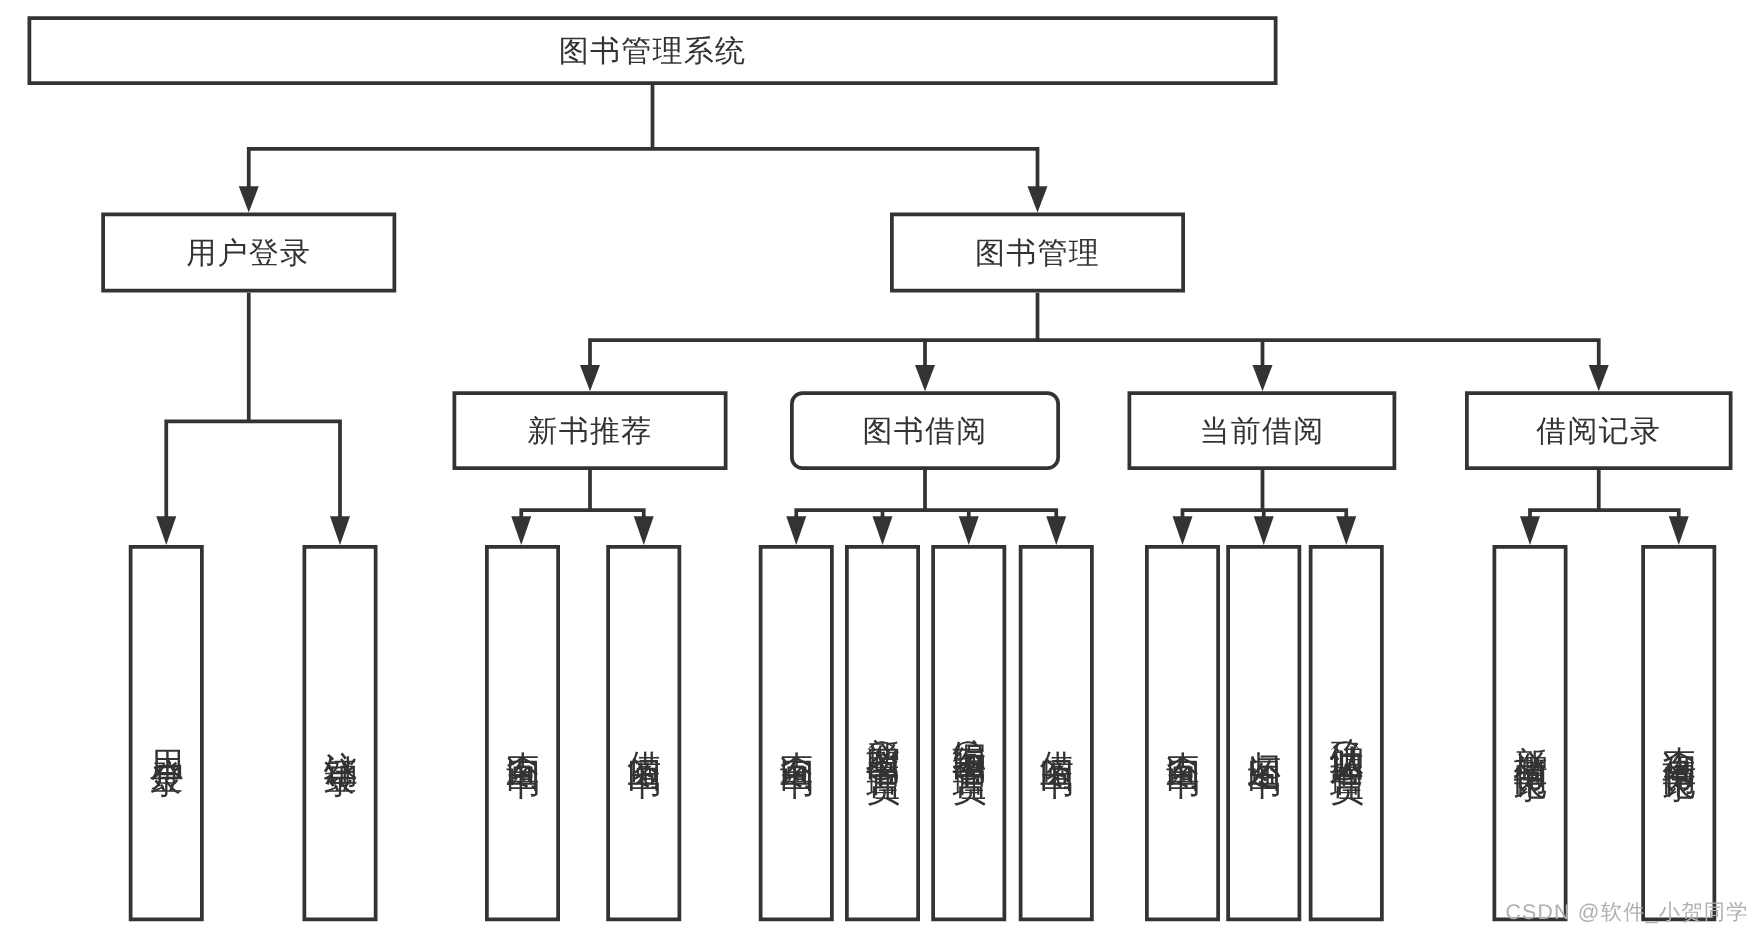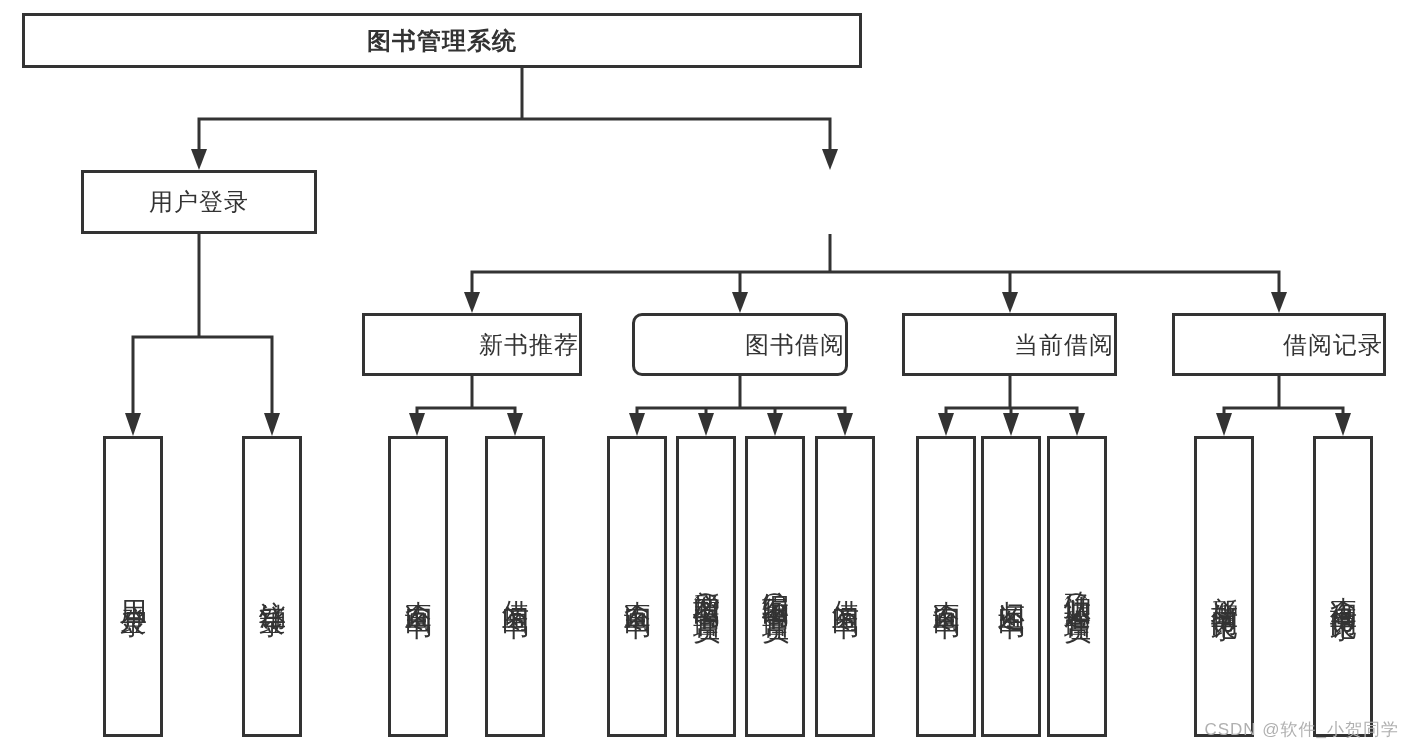--- a/index.html
+++ b/index.html
@@ -46,23 +46,23 @@
     align-items: center;
     justify-content: center;
     color: var(--text);
   }
   .h-label {
     font-size: 24px;
     letter-spacing: 1px;
     color: var(--text);
     white-space: nowrap;
   }
-  .root-box { left: 22px; top: 13px; width: 840px; height: 55px; font-weight: bold; }
+  .root-box { left: 22px; top: 13px; width: 1000px; height: 55px; }
   .l2-box   { top: 170px; height: 64px; }
-  .l3-box   { top: 313px; height: 63px; justify-content: flex-end; }
+  .l3-box   { top: 313px; height: 63px; }
   .leaf     { top: 436px; height: 301px; width: 60px; }
   .v-label {
     writing-mode: vertical-rl;
     text-orientation: mixed;
     font-size: 27px;
     letter-spacing: 4px;
     line-height: 1;
     color: var(--text);
     white-space: nowrap;
   }
@@ -129,20 +129,23 @@
     <polygon points="1335,413 1351,413 1343,436"></polygon>
   </svg>
 
   <div class="box root-box">
     <span class="h-label">图书管理系统</span>
   </div>
 
   <div class="box l2-box" style="left:81px;width:236px;">
     <span class="h-label">用户登录</span>
   </div>
+  <div class="box l2-box" style="left:712px;width:236px;">
+    <span class="h-label">图书管理</span>
+  </div>
 
   <div class="box l3-box" style="left:362px;width:220px;">
     <span class="h-label">新书推荐</span>
   </div>
   <div class="box l3-box" style="left:632px;width:216px;border-radius:10px;">
     <span class="h-label">图书借阅</span>
   </div>
   <div class="box l3-box" style="left:1172px;width:214px;">
     <span class="h-label">借阅记录</span>
   </div>

